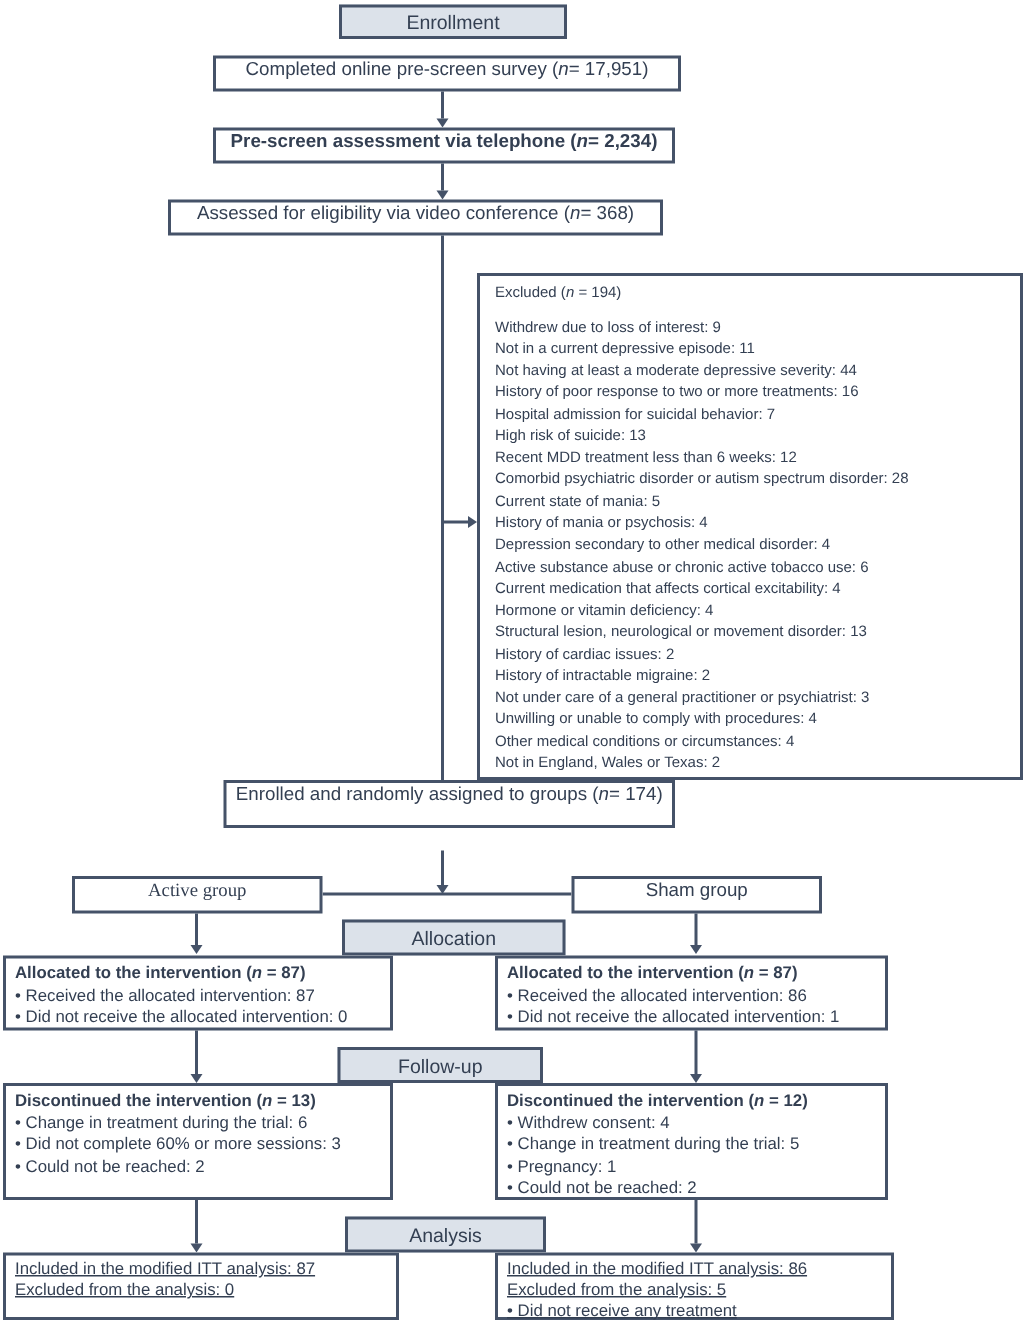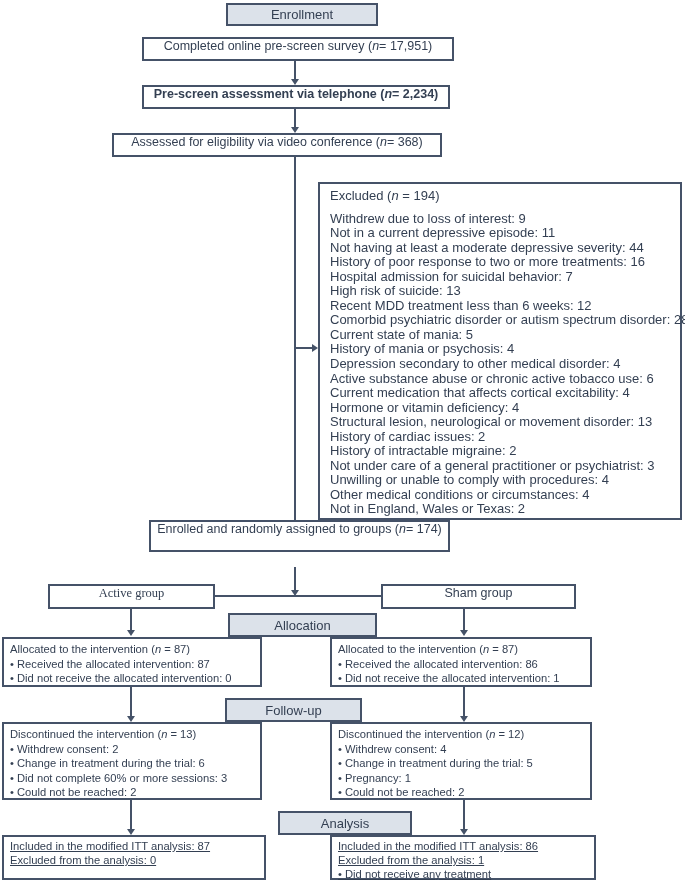--- a/index.html
+++ b/index.html
@@ -11,23 +11,23 @@
   }
   *{margin:0;padding:0;box-sizing:border-box;}
   html,body{background:var(--background);}
   body{font-family:"Liberation Sans","DejaVu Sans",sans-serif;color:var(--text);}
   .canvas{position:relative;width:685px;height:882px;background:var(--background);overflow:hidden;}
   .box{position:absolute;background:#fff;border:2px solid var(--box-border);color:var(--text);}
   .center-box{display:flex;align-items:flex-start;justify-content:center;font-size:12.5px;text-align:center;}
   .hdr{position:absolute;background:var(--header-fill);border:2px solid var(--box-border);
        display:flex;align-items:center;justify-content:center;font-size:13px;color:var(--text);}
   .detail-box{font-size:11.2px;line-height:14.6px;padding:3px 4px 3px 6px;}
-  .detail-box .title{white-space:nowrap;}
+  .detail-box .title{white-space:nowrap;font-weight:bold;}
   .detail-box .item{white-space:nowrap;}
-  .excl{font-size:13px;line-height:14.55px;padding:5px 8px 4px 10px;}
+  .excl{font-size:10px;line-height:14.55px;padding:5px 8px 4px 10px;}
   .excl .title{margin-bottom:8px;white-space:nowrap;}
   .excl .item{white-space:nowrap;}
   .vline{position:absolute;width:2px;background:var(--line);}
   .hline{position:absolute;height:2px;background:var(--line);}
   .ah-down{position:absolute;width:0;height:0;border-left:4px solid transparent;
            border-right:4px solid transparent;border-top:6px solid var(--line);}
   .ah-right{position:absolute;width:0;height:0;border-top:4px solid transparent;
             border-bottom:4px solid transparent;border-left:6px solid var(--line);}
   i{font-style:italic;}
   .an-box{font-size:11.2px;line-height:13.9px;padding:3px 4px 3px 6px;text-decoration:underline;}
@@ -85,21 +85,21 @@
       </div>
   </div>
 
   <div class="box center-box" style="left:149px;top:520px;width:301px;height:32px;">Enrolled and randomly assigned to groups (<i>n</i> = 174)</div>
 
   <div class="vline" style="left:294px;top:567px;height:23px;"></div>
   <div class="ah-down" style="left:291px;top:590px;"></div>
   <div class="hline" style="left:215px;top:595px;width:166px;"></div>
 
   <div class="box center-box" style="left:48px;top:584px;width:167px;height:25px;font-family:Liberation Serif, serif;">Active group</div>
-  <div class="box center-box" style="left:381px;top:584px;width:195px;height:25px;">Sham group</div>
+  <div class="box center-box" style="left:381px;top:584px;width:167px;height:25px;">Sham group</div>
 
   <div class="vline" style="left:130px;top:609px;height:21px;"></div>
   <div class="ah-down" style="left:127px;top:630px;"></div>
   <div class="vline" style="left:463px;top:609px;height:21px;"></div>
   <div class="ah-down" style="left:460px;top:630px;"></div>
 
   <div class="hdr" style="left:228px;top:613px;width:149px;height:24px;">Allocation</div>
 
   <div class="box detail-box" style="left:2px;top:637px;width:260px;height:50px;">
     <div class="title">Allocated to the intervention (<i>n</i> = 87)</div>
@@ -119,50 +119,49 @@
   <div class="vline" style="left:130px;top:687px;height:29px;"></div>
   <div class="ah-down" style="left:127px;top:716px;"></div>
   <div class="vline" style="left:463px;top:687px;height:29px;"></div>
   <div class="ah-down" style="left:460px;top:716px;"></div>
 
   <div class="hdr" style="left:225px;top:698px;width:137px;height:24px;">Follow-up</div>
 
   <div class="box detail-box" style="left:2px;top:722px;width:260px;height:78px;">
     <div class="title">Discontinued the intervention (<i>n</i> = 13)</div>
     <div>
-        <div class="item">• Withdrew consent: 2</div>
         <div class="item">• Change in treatment during the trial: 6</div>
         <div class="item">• Did not complete 60% or more sessions: 3</div>
         <div class="item">• Could not be reached: 2</div>
       </div>
   </div>
   <div class="box detail-box" style="left:330px;top:722px;width:262px;height:78px;">
     <div class="title">Discontinued the intervention (<i>n</i> = 12)</div>
     <div>
         <div class="item">• Withdrew consent: 4</div>
         <div class="item">• Change in treatment during the trial: 5</div>
         <div class="item">• Pregnancy: 1</div>
         <div class="item">• Could not be reached: 2</div>
       </div>
   </div>
 
   <div class="vline" style="left:130px;top:800px;height:29px;"></div>
   <div class="ah-down" style="left:127px;top:829px;"></div>
   <div class="vline" style="left:463px;top:800px;height:29px;"></div>
   <div class="ah-down" style="left:460px;top:829px;"></div>
 
-  <div class="hdr" style="left:230px;top:811px;width:134px;height:24px;margin-left:48px;">Analysis</div>
+  <div class="hdr" style="left:230px;top:811px;width:134px;height:24px;">Analysis</div>
 
   <div class="box an-box" style="left:2px;top:835px;width:264px;height:45px;">
     <div>
         <div class="item">Included in the modified ITT analysis: 87</div>
         <div class="item">Excluded from the analysis: 0</div>
       </div>
   </div>
   <div class="box an-box" style="left:330px;top:835px;width:266px;height:45px;">
     <div>
         <div class="item">Included in the modified ITT analysis: 86</div>
-        <div class="item">Excluded from the analysis: 1</div>
+        <div class="item">Excluded from the analysis: 5</div>
         <div class="item">• Did not receive any treatment</div>
       </div>
   </div>
 
 </div>
 
 </body></html>

